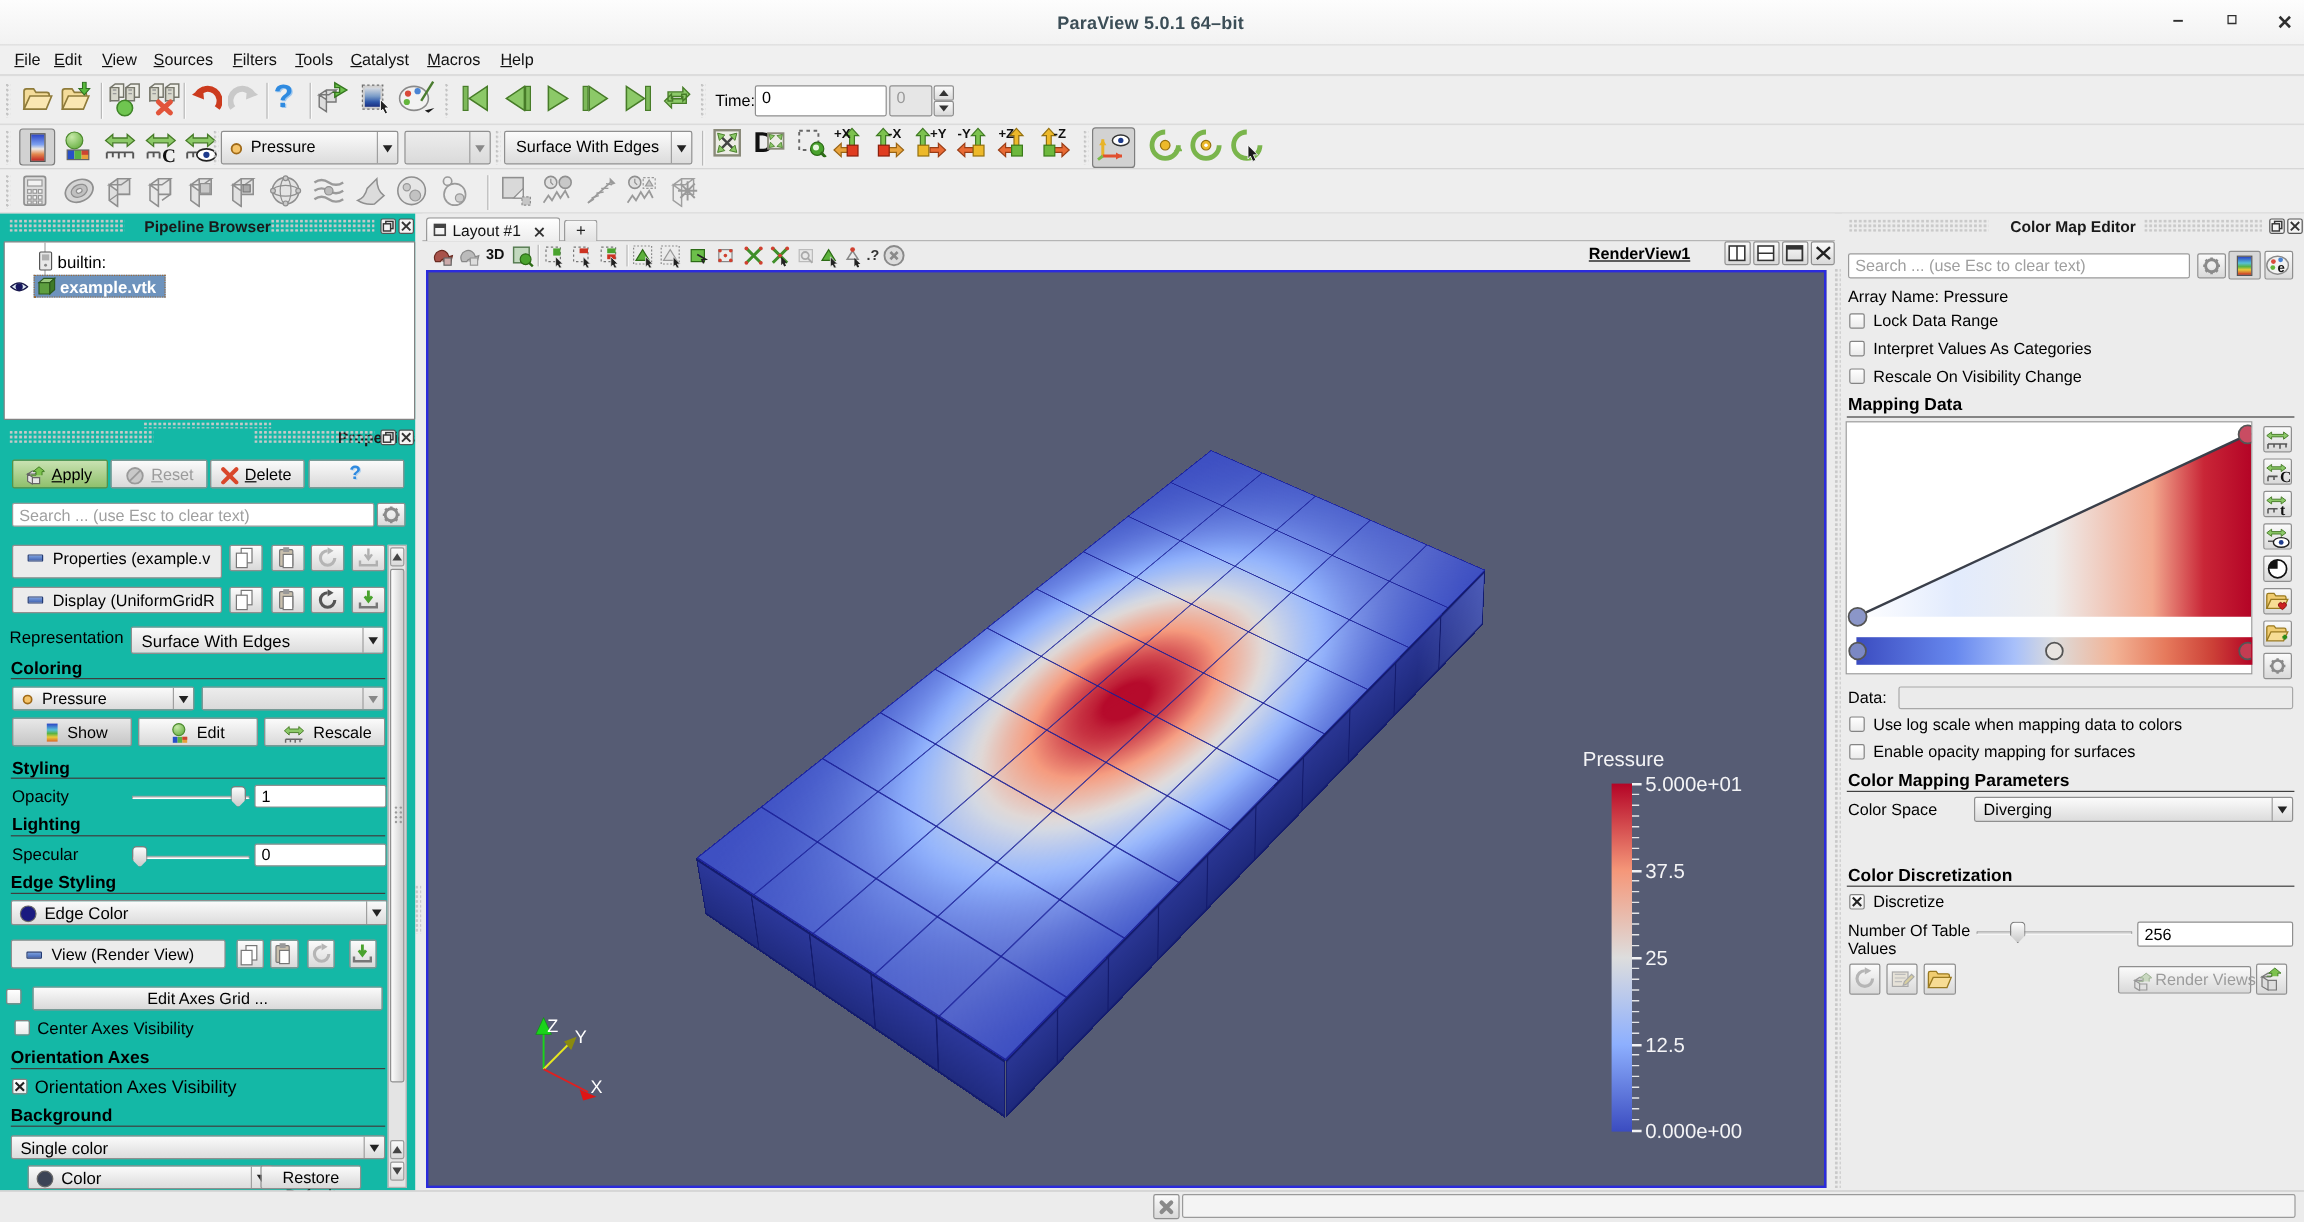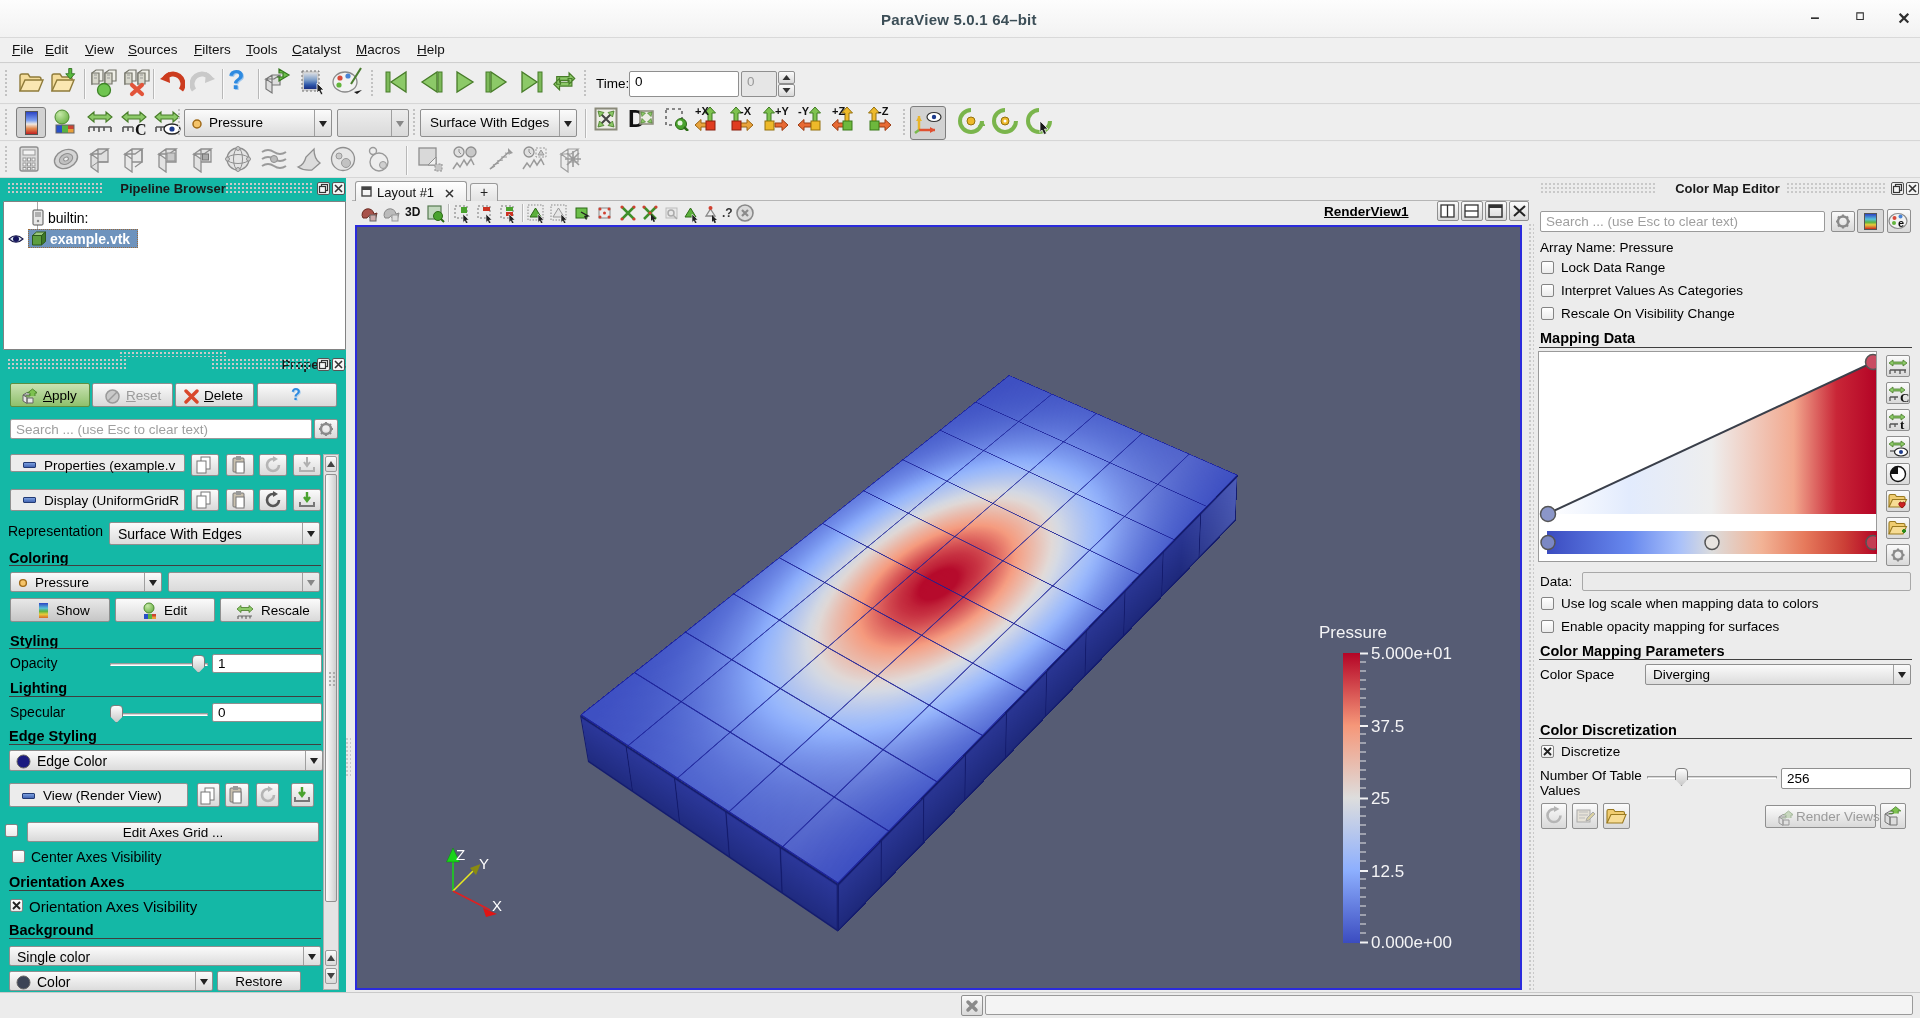--- a/index.html
+++ b/index.html
@@ -497,21 +497,21 @@
       <svg width="22" height="18">
         <g transform="translate(11,9)">
           <circle r="5" fill="none" stroke="#8a8a8a" stroke-width="2.4"></circle>
           <g stroke="#8a8a8a" stroke-width="2.2">
             <path d="M0 -7 v2 M0 7 v-2 M-7 0 h2 M7 0 h-2 M-5 -5 l1.5 1.5 M5 5 l-1.5 -1.5 M-5 5 l1.5 -1.5 M5 -5 l-1.5 1.5"></path>
           </g>
           <circle r="2" fill="#ececec"></circle>
         </g>
       </svg>
     </div>
-<div class="btn" style="left:10px;top:276px;width:175px;height:18px;background:#ececec;text-align:left">
+<div class="btn" style="left:10px;top:276px;width:175px;height:28px;background:#ececec;text-align:left">
       <span class="abs" style="left:12px;top:7px;width:13px;height:6px;background:linear-gradient(#7a9ede,#4466b4);border:1px solid #223a74;border-radius:1px"></span>
       <span style="position:absolute;left:33px;top:3px">Properties (example.v</span>
     </div>
 <div class="btn" style="left:191px;top:276px;width:28px;height:22px">
       <svg width="26" height="20">
         <g transform="translate(5,2)">
           <rect x="4" y="0" width="9" height="12" fill="#fff" stroke="#777"></rect>
           <rect x="0" y="4" width="9" height="12" fill="#fff" stroke="#777"></rect>
         </g>
       </svg>
@@ -673,21 +673,21 @@
         <path d="M2 2 l7 7 M9 2 l-7 7" stroke="#222" stroke-width="1.8"></path>
       </svg>
     </div>
 <div class="lbl" style="left:29px;top:720px;font-size:15px">Orientation Axes Visibility</div>
 <div class="hdr" style="left:9px;top:744px;font-size:14.5px">Background</div>
 <div class="hline" style="left:9px;top:760px;width:312px"></div>
 <div class="combo" style="left:9px;top:768px;width:312px;height:20px">
       <span style="position:absolute;left:7px;top:2px;font-size:14px">Single color</span>
       <span class="arr"></span>
     </div>
-<div class="combo" style="left:9px;top:793px;width:204px;height:20px">
+<div class="combo" style="left:23px;top:793px;width:204px;height:20px">
       <svg class="abs" style="left:6px;top:3px" width="15" height="15">
         <circle cx="7.5" cy="7.5" r="6.5" fill="#3c4456" stroke="#666"></circle>
       </svg>
       <span style="position:absolute;left:27px;top:2px;font-size:14px">Color</span>
       <span class="arr"></span>
     </div>
 <div class="btn" style="left:217px;top:793px;width:84px;height:20px;padding-top:2px">Restore Default</div>
 <div class="abs" style="left:323px;top:276px;width:16px;height:536px;background:#e4e4e4;border:1px solid #b0b0b0">
 <div class="btn" style="left:1px;top:1px;width:12px;height:16px;border-color:#9a9a9a">
         <svg width="10" height="14">

